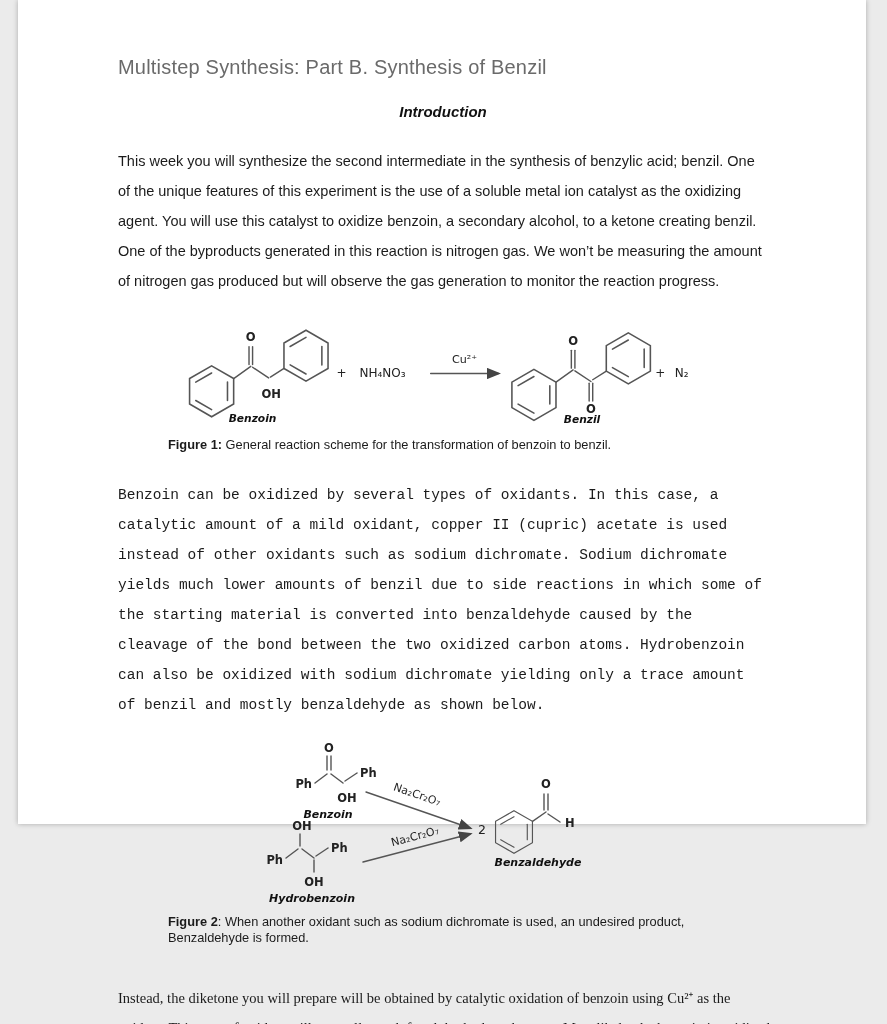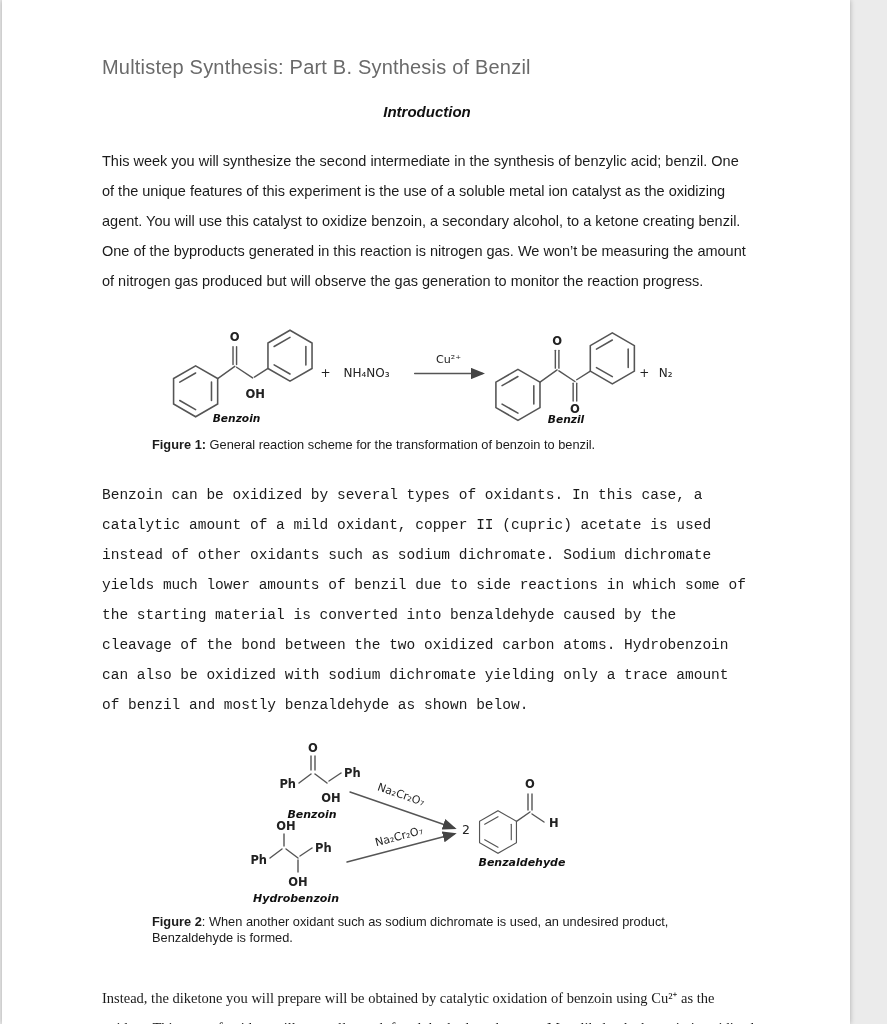--- a/index.html
+++ b/index.html
@@ -3,22 +3,22 @@
 <meta charset="utf-8">
 <style>
   html,body{margin:0;padding:0;}
   body{
     width:887px;height:1024px;overflow:hidden;
     background:#ebebeb;
     font-family:"Liberation Sans","DejaVu Sans",sans-serif;
     position:relative;
   }
   .page{
-    position:absolute;left:2px;top:0;
-    width:848px;height:1024px;
+    position:absolute;left:18px;top:0;
+    width:848px;height:824px;
     background:#ffffff;
     box-shadow:0 0 5px rgba(0,0,0,.28);
   }
   .content{padding:56px 98px 0 100px;}
 
   .doc-title{
     margin:0;font-size:20px;font-weight:400;
     color:#6a6a6a;letter-spacing:.2px;
   }
   .intro{

